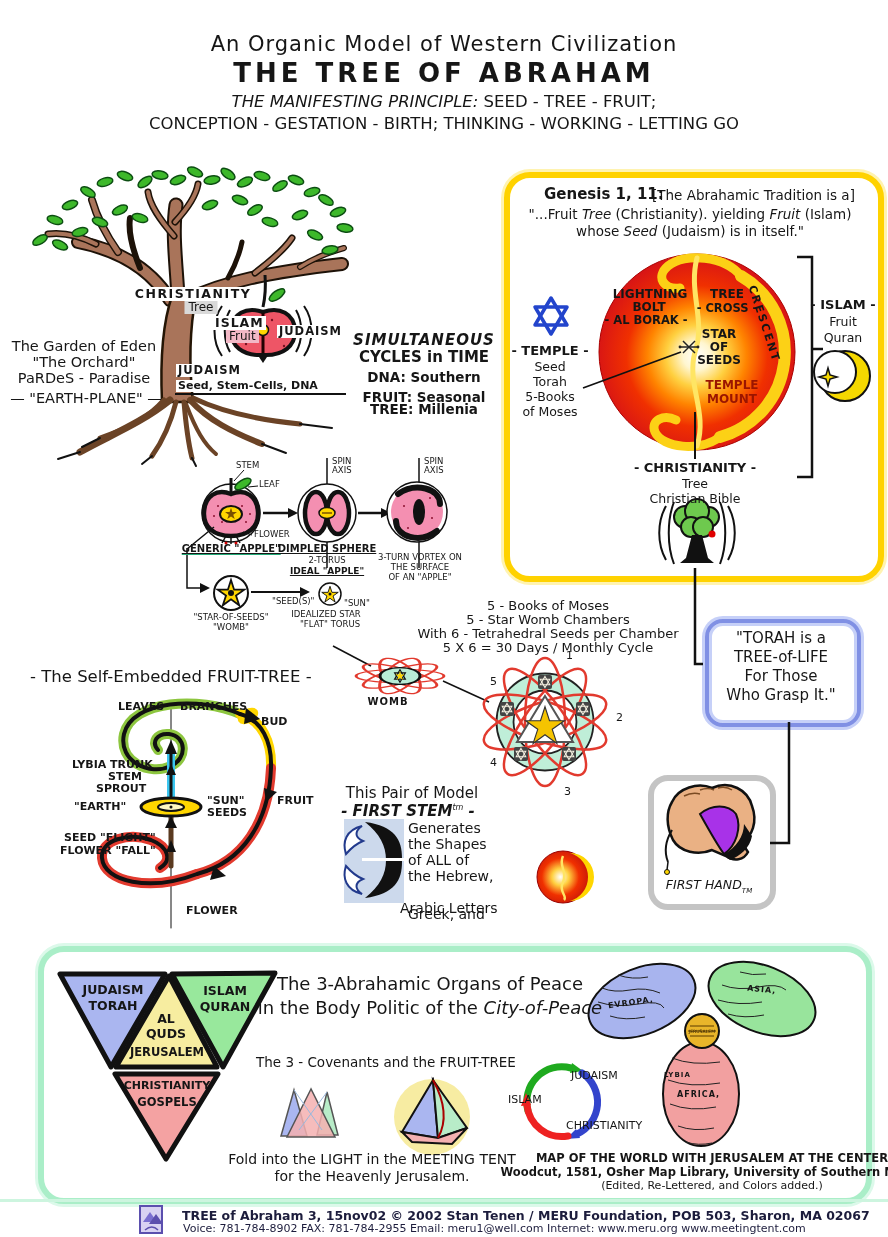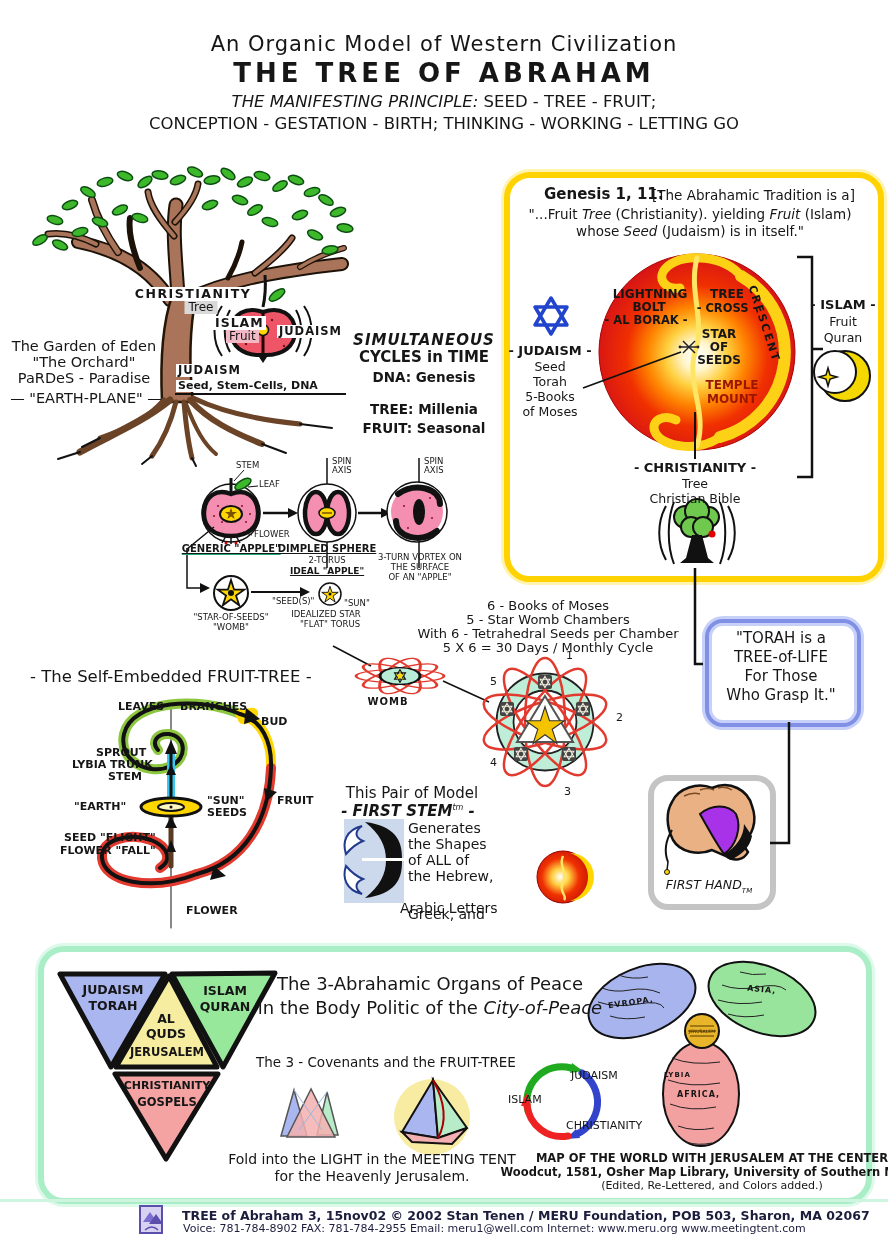--- a/index.html
+++ b/index.html
@@ -461,23 +461,23 @@
   <div class="lbl c b chip" style="left:193px;top:287px;font-size:12.5px;letter-spacing:1.5px;">CHRISTIANITY</div>
   <div class="lbl c" style="left:201px;top:301px;font-size:12px;background:#d9d9d9;padding:0 4px;">Tree</div>
   <div class="lbl b chip" style="left:213px;top:316px;font-size:12.5px;letter-spacing:1px;">ISLAM</div>
   <div class="lbl" style="left:226px;top:330px;font-size:12px;background:#f2b8c6;padding:0 3px;">Fruit</div>
   <div class="lbl b chip" style="left:277px;top:325px;font-size:11.5px;letter-spacing:1px;">JUDAISM</div>
   <div class="lbl b chip" style="left:176px;top:364px;font-size:11.5px;letter-spacing:1px;">JUDAISM</div>
   <div class="lbl b chip" style="left:176px;top:380px;font-size:11px;">Seed, Stem-Cells, DNA</div>
 
   <div class="lbl c b i" style="left:424px;top:332px;font-size:15px;letter-spacing:1px;">SIMULTANEOUS</div>
   <div class="lbl c b" style="left:424px;top:349px;font-size:15px;">CYCLES in TIME</div>
-  <div class="lbl c b" style="left:424px;top:370px;font-size:13.5px;">DNA: Genesis</div>
+  <div class="lbl c b" style="left:424px;top:370px;font-size:13.5px;">DNA: Southern</div>
   <div class="lbl c b" style="left:424px;top:402px;font-size:13.5px;">TREE: Millenia</div>
-  <div class="lbl c b" style="left:424px;top:421px;font-size:13.5px;text-align:center;">FRUIT: Seasonal</div>
+  <div class="lbl c b" style="left:424px;top:390px;font-size:13.5px;text-align:center;">FRUIT: Seasonal</div>
 
   <div class="lbl b" style="left:544px;top:186px;font-size:15px;">Genesis 1, 11:</div>
   <div class="lbl" style="left:652px;top:188px;font-size:13.5px;">[The Abrahamic Tradition is a]</div>
   <div class="lbl c" style="left:690px;top:207px;font-size:13.5px;">
     <span>"...Fruit </span><span class="i">Tree</span><span> (Christianity). yielding </span><span class="i">Fruit</span><span> (Islam)</span>
   </div>
   <div class="lbl c" style="left:690px;top:224px;font-size:13.5px;">
     <span>whose </span><span class="i">Seed</span><span> (Judaism) is in itself."</span>
   </div>
 
@@ -486,21 +486,21 @@
   <div class="lbl c b" style="left:646px;top:314px;font-size:11.5px;">- AL BORAK -</div>
   <div class="lbl c b" style="left:727px;top:288px;font-size:12px;">TREE</div>
   <div class="lbl c b" style="left:727px;top:302px;font-size:11.5px;">- CROSS -</div>
   <div class="lbl b" style="left:757px;top:284px;font-size:11px;letter-spacing:2px;transform:rotate(72deg);transform-origin:0 0;">CRESCENT</div>
   <div class="lbl c b" style="left:719px;top:328px;font-size:12px;">STAR</div>
   <div class="lbl c b" style="left:719px;top:341px;font-size:12px;">OF</div>
   <div class="lbl c b" style="left:719px;top:354px;font-size:12px;">SEEDS</div>
   <div class="lbl c b dkred" style="left:732px;top:379px;font-size:12px;">TEMPLE</div>
   <div class="lbl c b dkred" style="left:732px;top:393px;font-size:12px;">MOUNT</div>
 
-  <div class="lbl c b" style="left:550px;top:344px;font-size:13px;">- JUDAISM -</div>
+  <div class="lbl c b" style="left:550px;top:344px;font-size:13px;">- TEMPLE -</div>
   <div class="lbl c" style="left:550px;top:360px;font-size:12.5px;">Seed</div>
   <div class="lbl c" style="left:550px;top:375px;font-size:12.5px;">Torah</div>
   <div class="lbl c" style="left:550px;top:390px;font-size:12.5px;">5-Books</div>
   <div class="lbl c" style="left:550px;top:405px;font-size:12.5px;">of Moses</div>
   <div class="lbl c b" style="left:843px;top:298px;font-size:13px;">- ISLAM -</div>
   <div class="lbl c" style="left:843px;top:315px;font-size:12.5px;">Fruit</div>
   <div class="lbl c" style="left:843px;top:331px;font-size:12.5px;">Quran</div>
   <div class="lbl c b" style="left:695px;top:461px;font-size:13px;">- CHRISTIANITY -</div>
   <div class="lbl c" style="left:695px;top:477px;font-size:12.5px;">Tree</div>
   <div class="lbl c" style="left:695px;top:492px;font-size:12.5px;">Christian Bible</div>
@@ -519,37 +519,37 @@
   <div class="lbl c" style="left:420px;top:553px;font-size:8.5px;">3-TURN VORTEX ON</div>
   <div class="lbl c" style="left:420px;top:563px;font-size:8.5px;">THE SURFACE</div>
   <div class="lbl c" style="left:420px;top:573px;font-size:8.5px;">OF AN "APPLE"</div>
   <div class="lbl c" style="left:231px;top:613px;font-size:8.5px;">"STAR-OF-SEEDS"</div>
   <div class="lbl c" style="left:231px;top:623px;font-size:8.5px;">"WOMB"</div>
   <div class="lbl" style="left:272px;top:597px;font-size:8.5px;">"SEED(S)"</div>
   <div class="lbl" style="left:344px;top:599px;font-size:8.5px;">"SUN"</div>
   <div class="lbl c" style="left:326px;top:610px;font-size:8.5px;">IDEALIZED STAR</div>
   <div class="lbl c" style="left:330px;top:620px;font-size:8.5px;">"FLAT" TORUS</div>
 
-  <div class="lbl c" style="left:548px;top:599px;font-size:13px;">6 - Books of Moses</div>
+  <div class="lbl c" style="left:548px;top:599px;font-size:13px;">5 - Books of Moses</div>
   <div class="lbl c" style="left:548px;top:613px;font-size:13px;">5 - Star Womb Chambers</div>
   <div class="lbl c" style="left:548px;top:627px;font-size:13px;">With 6 - Tetrahedral Seeds per Chamber</div>
   <div class="lbl c" style="left:548px;top:641px;font-size:13px;">5 X 6 = 30 Days / Monthly Cycle</div>
 
   <div class="lbl c" style="left:781px;top:630px;font-size:15px;">"TORAH is a</div>
   <div class="lbl c" style="left:781px;top:649px;font-size:15px;">TREE-of-LIFE</div>
   <div class="lbl c" style="left:781px;top:668px;font-size:15px;">For Those</div>
   <div class="lbl c" style="left:781px;top:687px;font-size:15px;">Who Grasp It."</div>
 
   <div class="lbl" style="left:30px;top:668px;font-size:16.5px;">- The Self-Embedded FRUIT-TREE -</div>
   <div class="lbl b" style="left:118px;top:701px;font-size:11px;">LEAVES</div>
   <div class="lbl b" style="left:180px;top:701px;font-size:11px;">BRANCHES</div>
   <div class="lbl b" style="left:261px;top:716px;font-size:11px;">BUD</div>
   <div class="lbl b" style="left:72px;top:759px;font-size:11px;">LYBIA TRUNK</div>
   <div class="lbl b" style="left:108px;top:771px;font-size:11px;">STEM</div>
-  <div class="lbl b" style="left:96px;top:747px;font-size:11px;">SPROUT</div>
+  <div class="lbl b" style="left:96px;top:783px;font-size:11px;">SPROUT</div>
   <div class="lbl b" style="left:74px;top:801px;font-size:11px;">"EARTH"</div>
   <div class="lbl b" style="left:207px;top:795px;font-size:11px;">"SUN"</div>
   <div class="lbl b" style="left:207px;top:807px;font-size:11px;">SEEDS</div>
   <div class="lbl b" style="left:277px;top:795px;font-size:11px;">FRUIT</div>
   <div class="lbl b" style="left:64px;top:832px;font-size:11px;">SEED "FLIGHT"</div>
   <div class="lbl b" style="left:60px;top:845px;font-size:11px;">FLOWER "FALL"</div>
   <div class="lbl b" style="left:186px;top:905px;font-size:11px;">FLOWER</div>
 
   <div class="lbl c b" style="left:388px;top:696px;font-size:10px;letter-spacing:1px;">WOMB</div>
   <div class="lbl" style="left:566px;top:650px;font-size:11px;">1</div>

